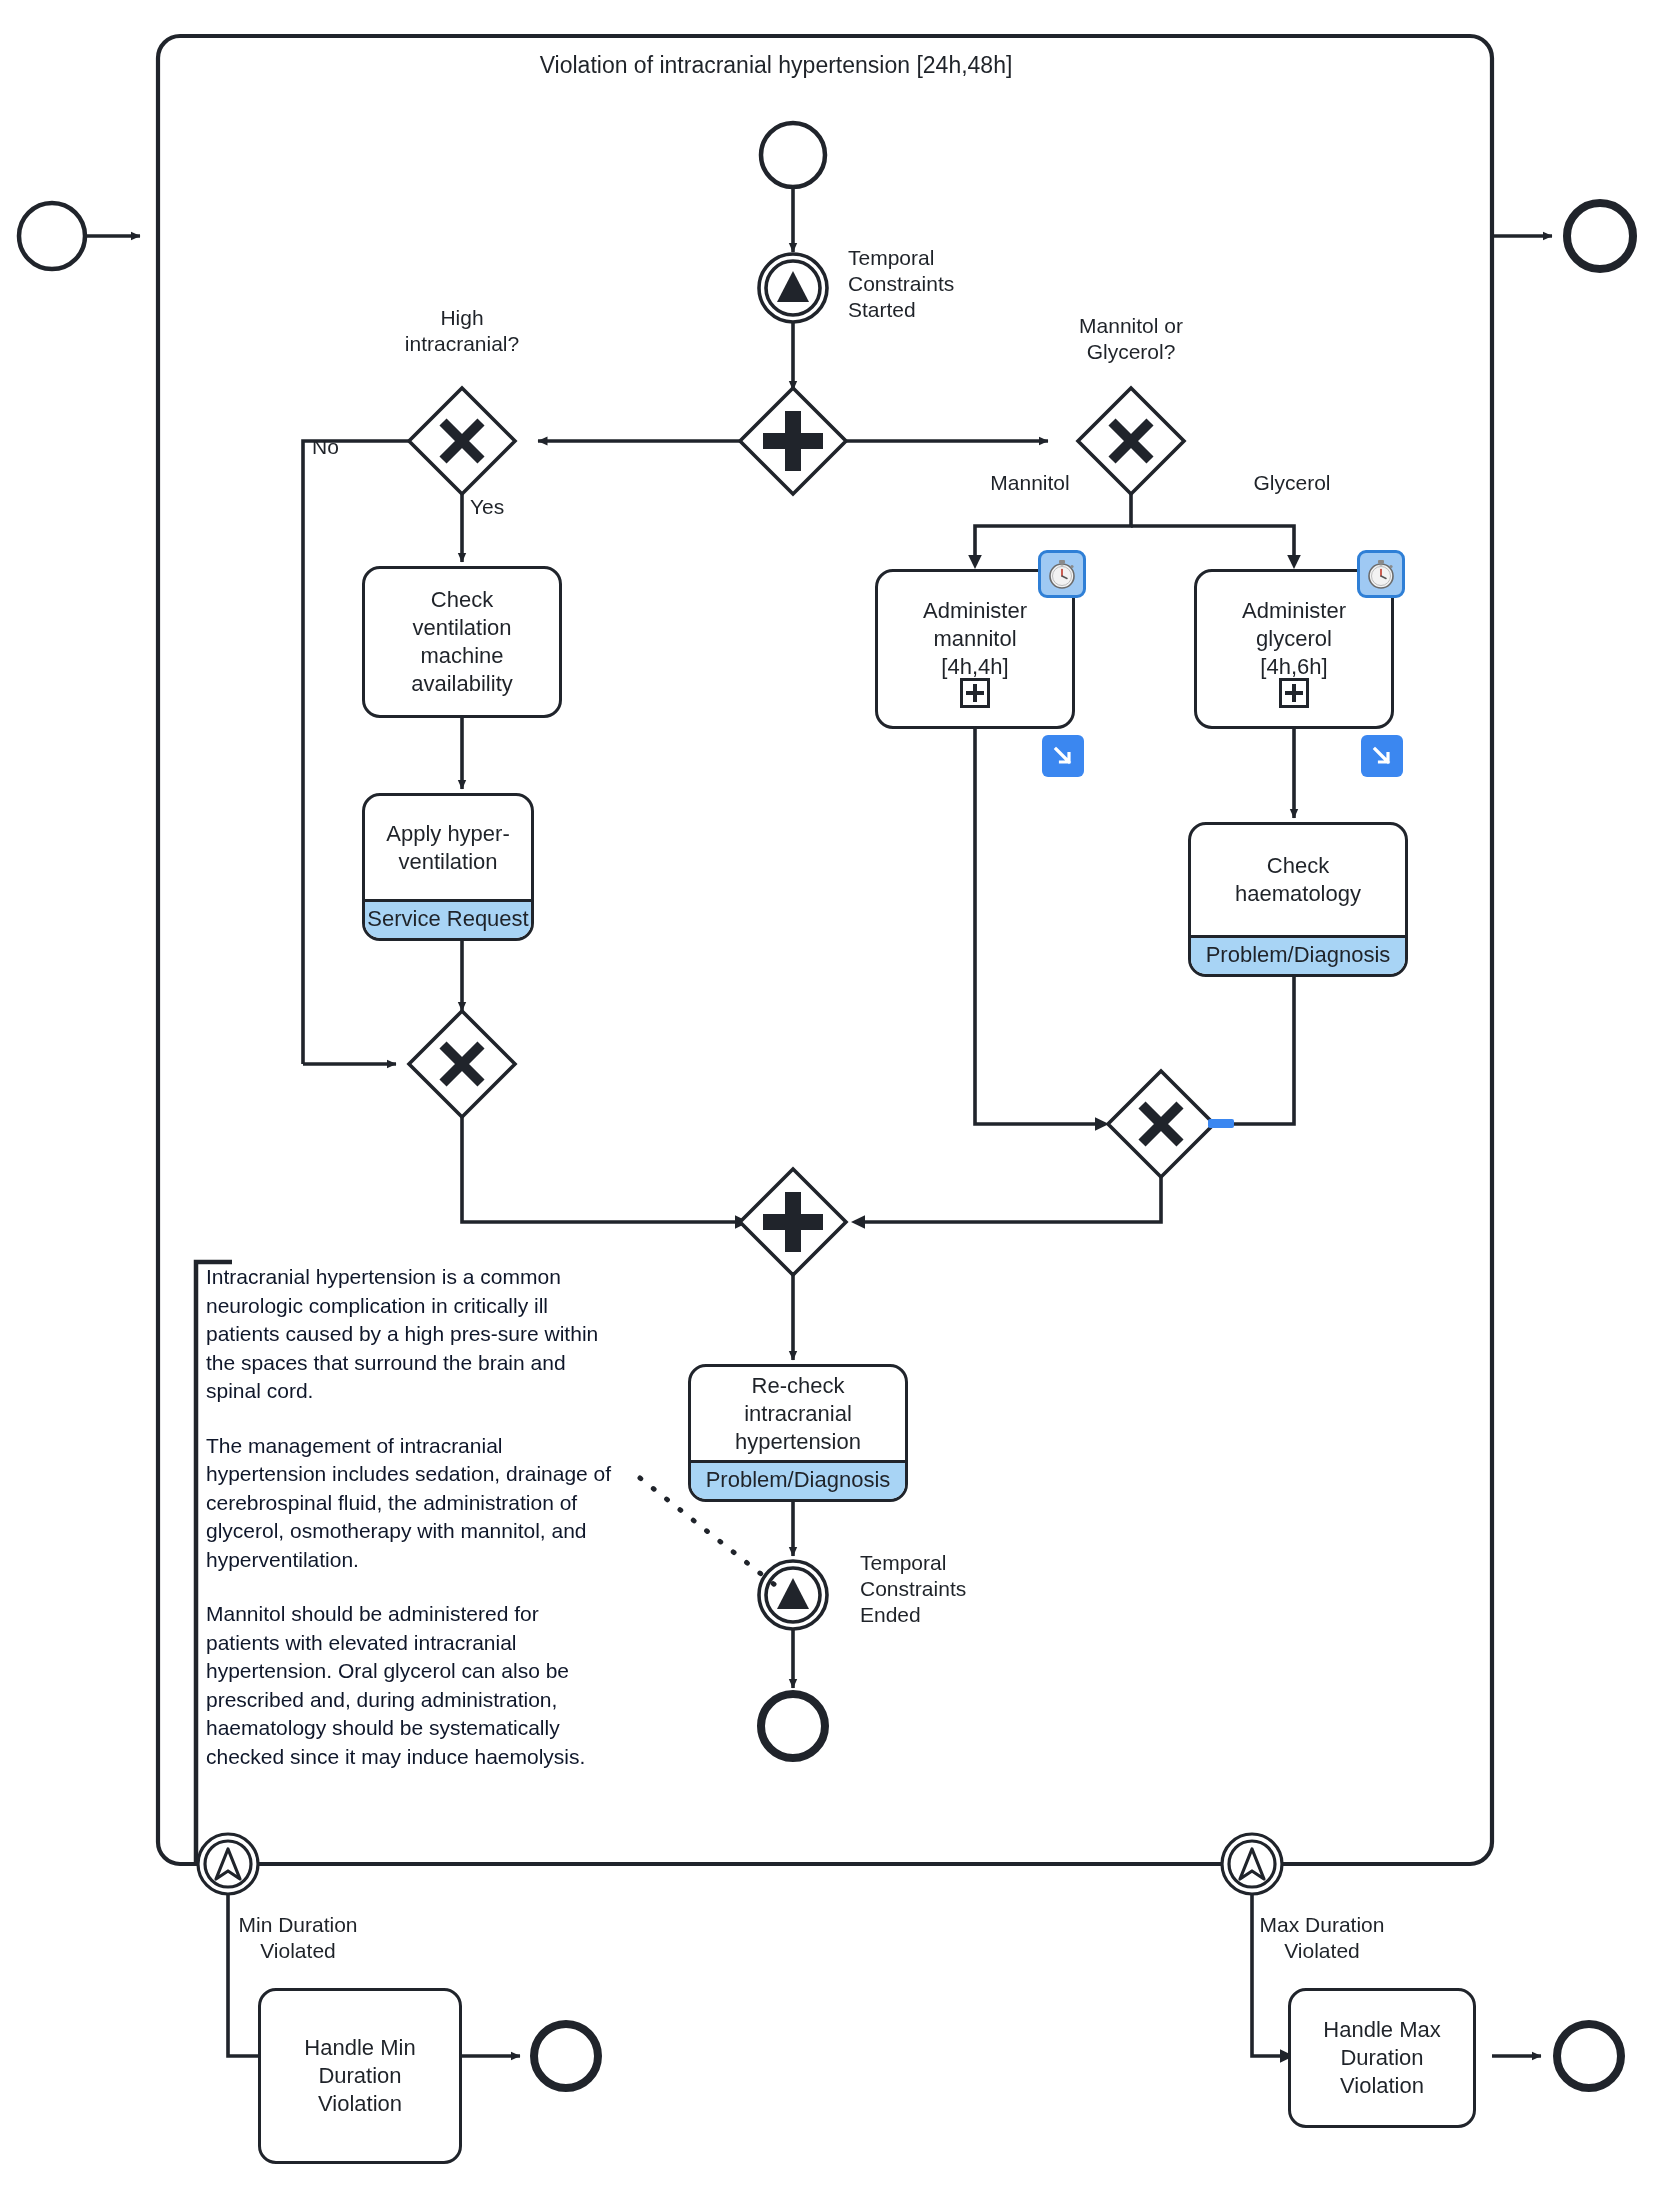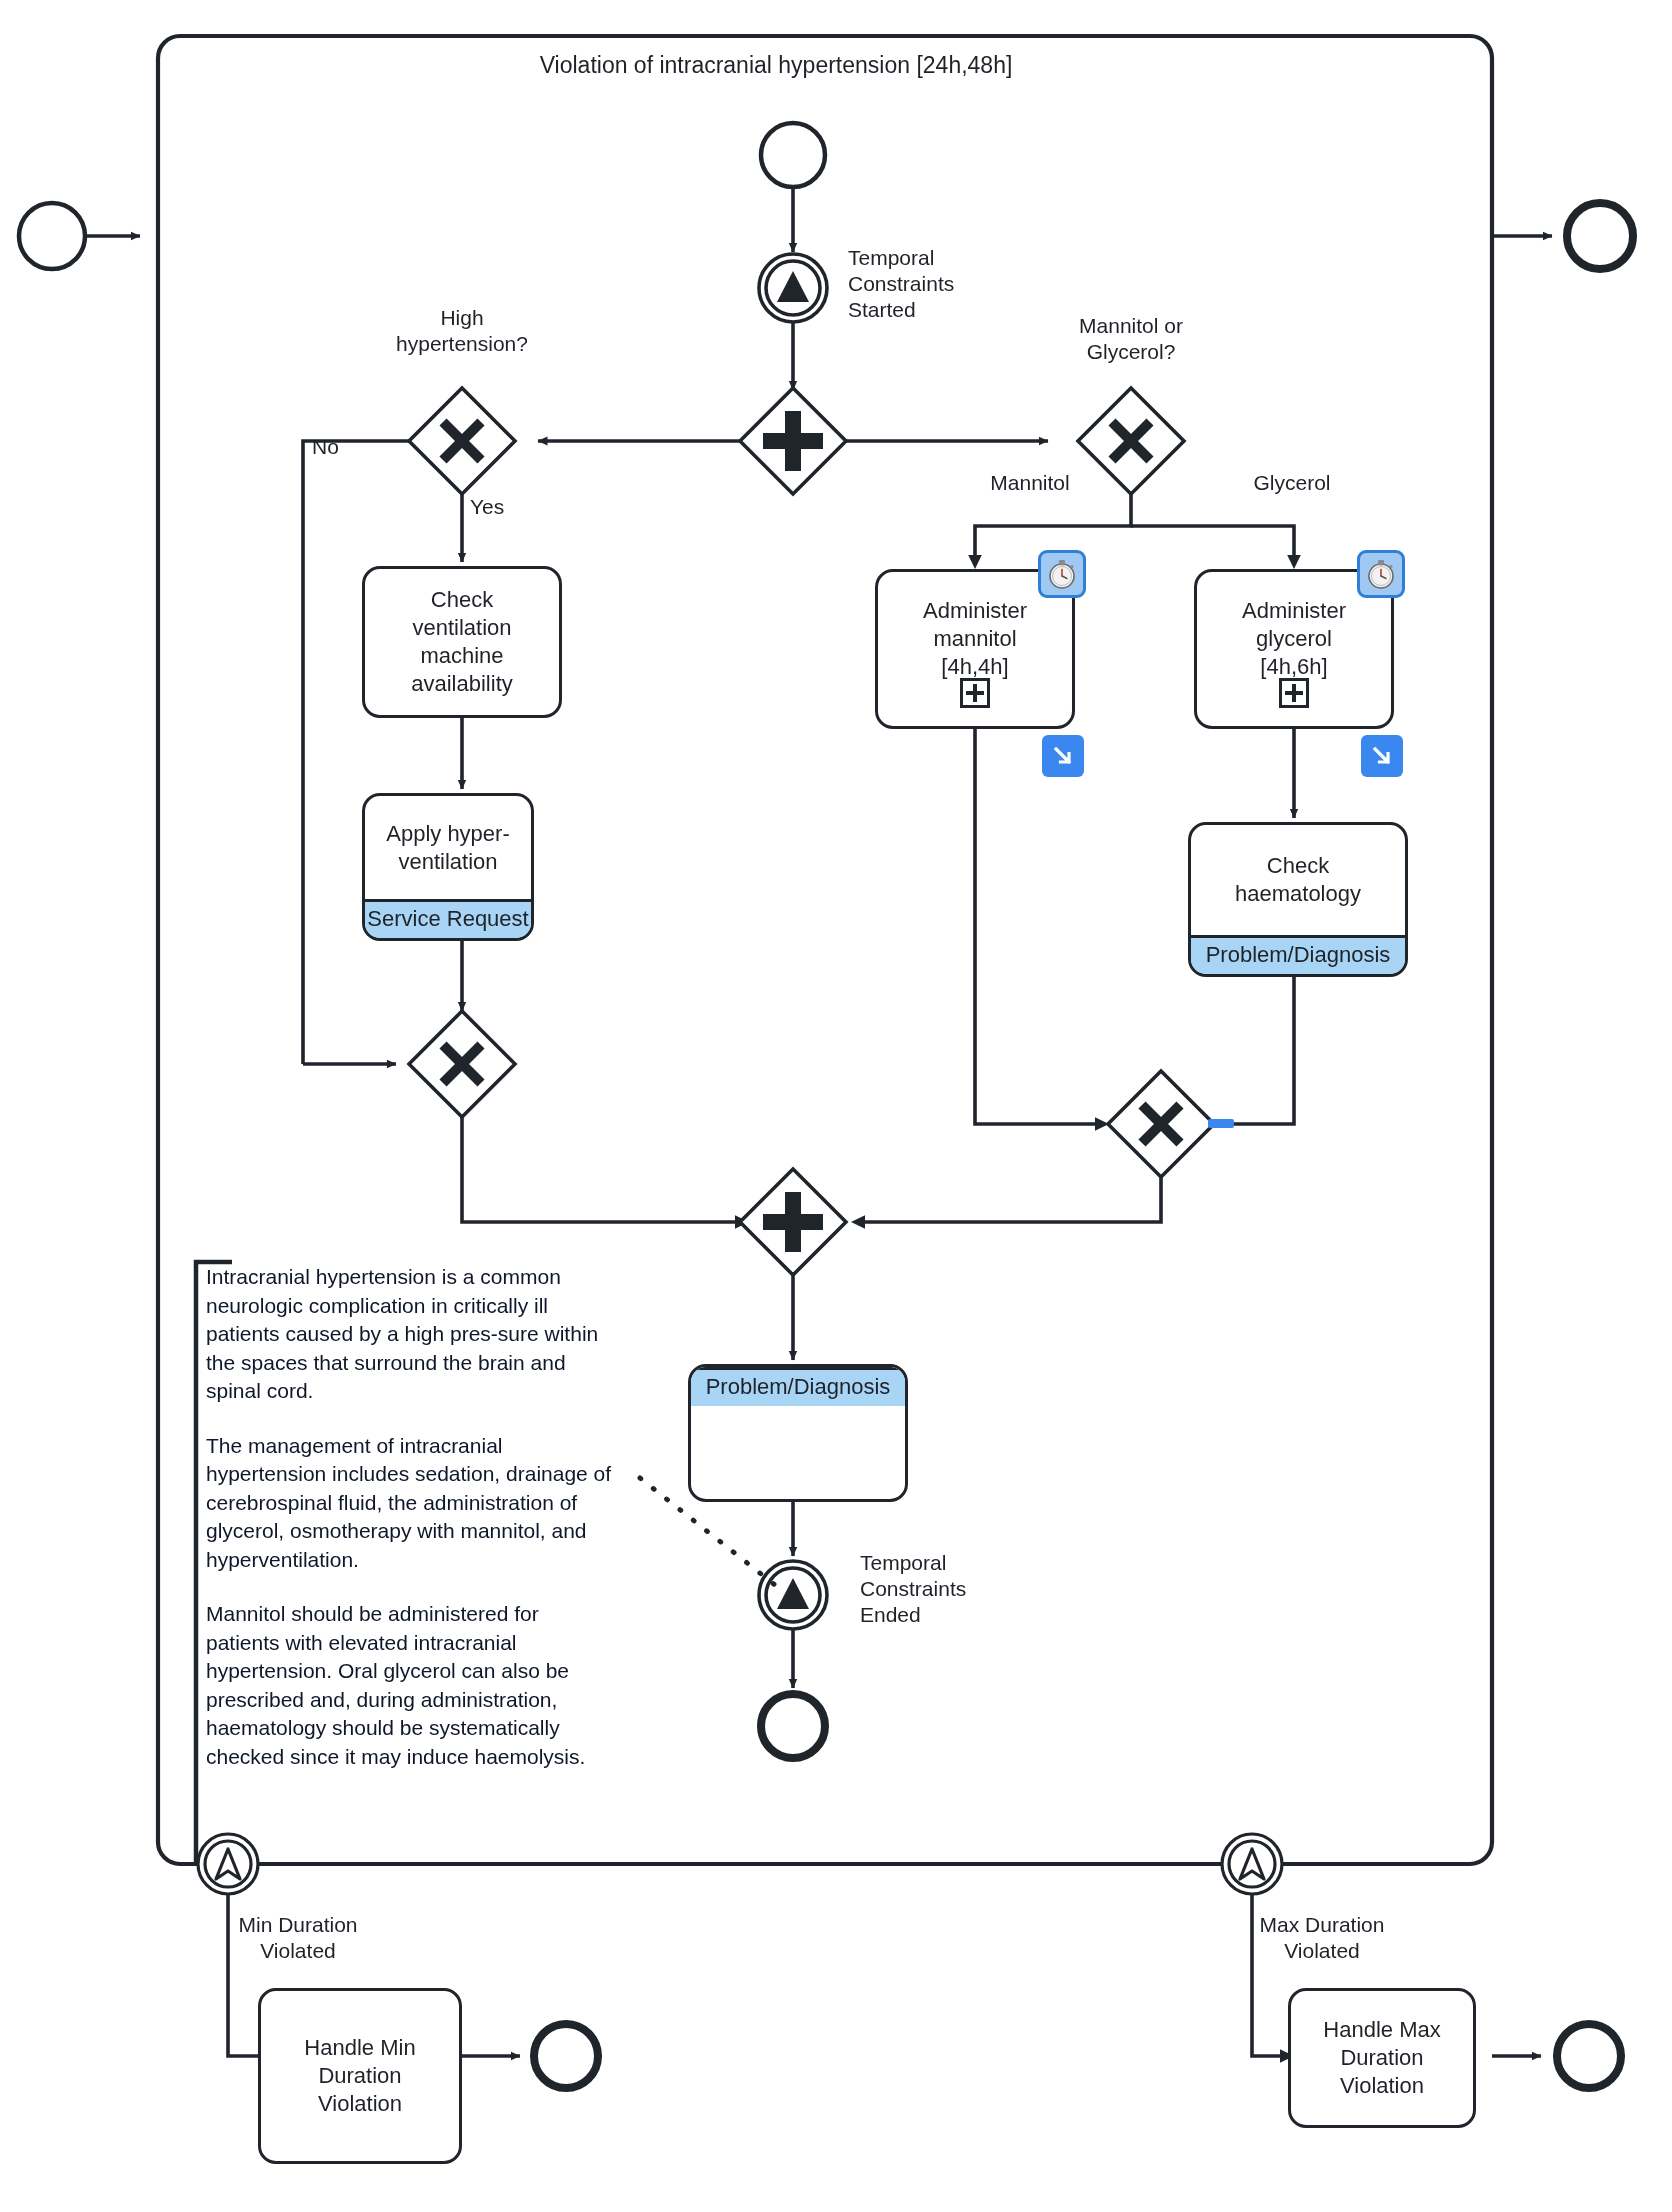--- a/index.html
+++ b/index.html
@@ -150,21 +150,21 @@
 Constraints
 Ended</div>
 
   <div class="lbl" style="left:188px;top:1912px;width:220px;text-align:center;">Min Duration
 Violated</div>
 
   <div class="lbl" style="left:1212px;top:1912px;width:220px;text-align:center;">Max Duration
 Violated</div>
 
   <div class="lbl" style="left:352px;top:305px;width:220px;">High
-hypertension?</div>
+intracranial?</div>
 
   <div class="lbl" style="left:1021px;top:305px;width:220px;margin-top:8px;">Mannitol or
 Glycerol?</div>
 
   <div class="lbl" style="left:312px;top:434px;width:60px;text-align:left;">No</div>
 
   <div class="lbl" style="left:470px;top:494px;width:70px;text-align:left;">Yes</div>
 
   <div class="lbl" style="left:950px;top:470px;width:160px;text-align:center;">Mannitol</div>
 
@@ -231,20 +231,23 @@
 
   <div class="task" style="left:1188px;top:822px;width:220px;height:155px;">
     <div class="tname">Check
 haematology</div>
     <div class="tbadge">Problem/Diagnosis</div>
   </div>
 
   <div class="bluetick" style="left:1208px;top:1119px;"></div>
 
   <div class="task" style="left:688px;top:1364px;width:220px;height:138px;">
+    <div class="tname">Re-check
+intracranial
+hypertension</div>
     <div class="tbadge">Problem/Diagnosis</div>
   </div>
 
   <div class="task" style="left:258px;top:1988px;width:204px;height:176px;">
     <div class="tname">Handle Min
 Duration
 Violation</div>
   </div>
 
   <div class="task" style="left:1288px;top:1988px;width:188px;height:140px;">

